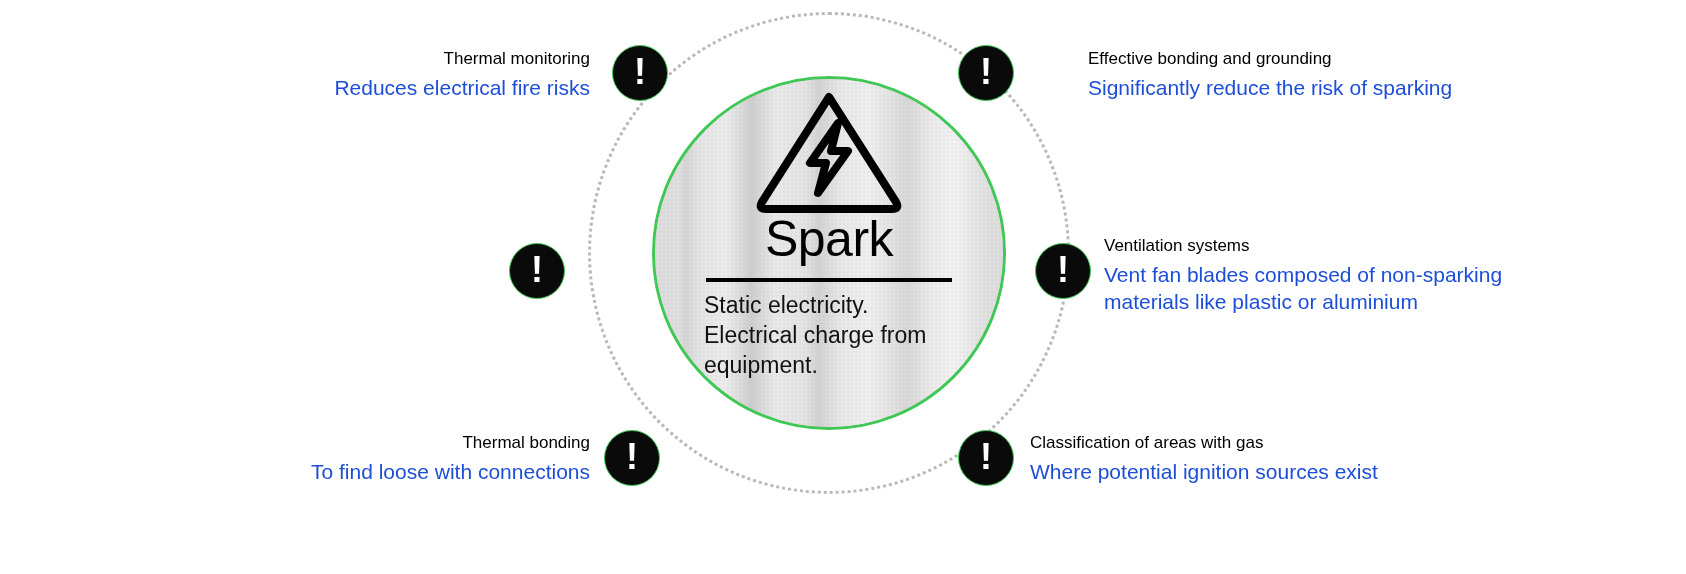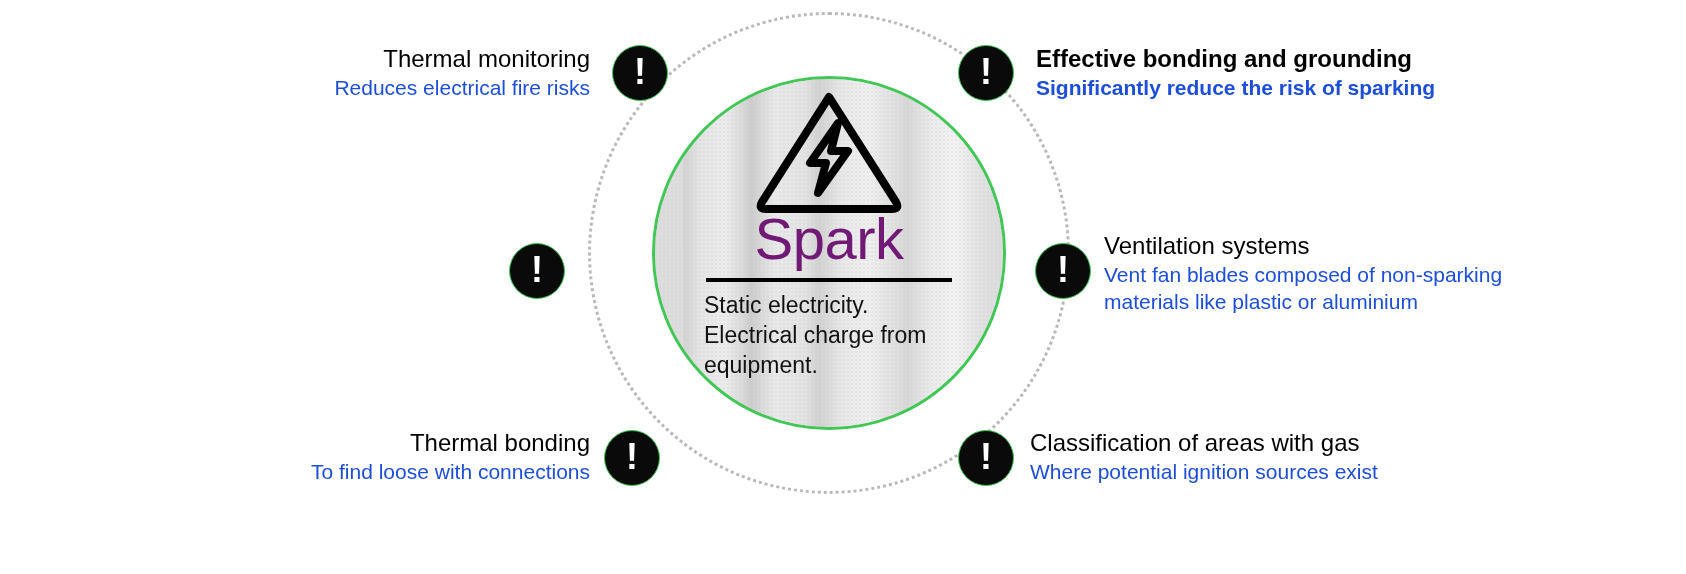--- a/index.html
+++ b/index.html
@@ -79,23 +79,23 @@
     display: flex;
     flex-direction: column;
     align-items: center;
     justify-content: flex-start;
     padding-top: 10px;
   }
 
   .hazard-icon { width: 150px; height: 125px; display: block; }
 
   .hub-title {
-    font-size: 58px;
+    font-size: 50px;
     line-height: 58px;
-    color: #701a75;
+    color: #000000;
     margin-top: -4px;
     letter-spacing: -0.5px;
   }
   .hub-rule {
     width: 246px;
     height: 4px;
     background: #000;
     margin: 10px 0 8px 0;
   }
   .hub-desc {
@@ -124,40 +124,40 @@
 
   
   .item {
     position: absolute;
     width: 560px;
   }
   .item.left  { text-align: right; }
   .item.right { text-align: left; }
 
   .item-title {
-    font-size: 24px;
+    font-size: 17px;
     line-height: 30px;
     color: #000;
     white-space: nowrap;
   }
   .item.left .item-title,
   .item.right .item-title { display: block; }
 
   .item-sub {
     font-size: 21px;
     line-height: 27px;
     color: #1d4ed8;
   }
 
   
   #item-0-text { left: 30px;  top: 44px; }
   #item-1-text { left: 30px;  top: 232px; }
   #item-2-text { left: 30px;  top: 428px; }
   
-  #item-3-text { left: 1036px; top: 44px; font-weight: bold; }
+  #item-3-text { left: 1088px; top: 44px; }
   #item-4-text { left: 1104px; top: 231px; }
   #item-5-text { left: 1030px; top: 428px; }
 
   #badge-0 { left: 612px;  top: 45px; }
   #badge-1 { left: 509px;  top: 243px; }
   #badge-2 { left: 604px;  top: 430px; }
   #badge-3 { left: 958px;  top: 45px; }
   #badge-4 { left: 1035px; top: 243px; }
   #badge-5 { left: 958px;  top: 430px; }
 </style>

